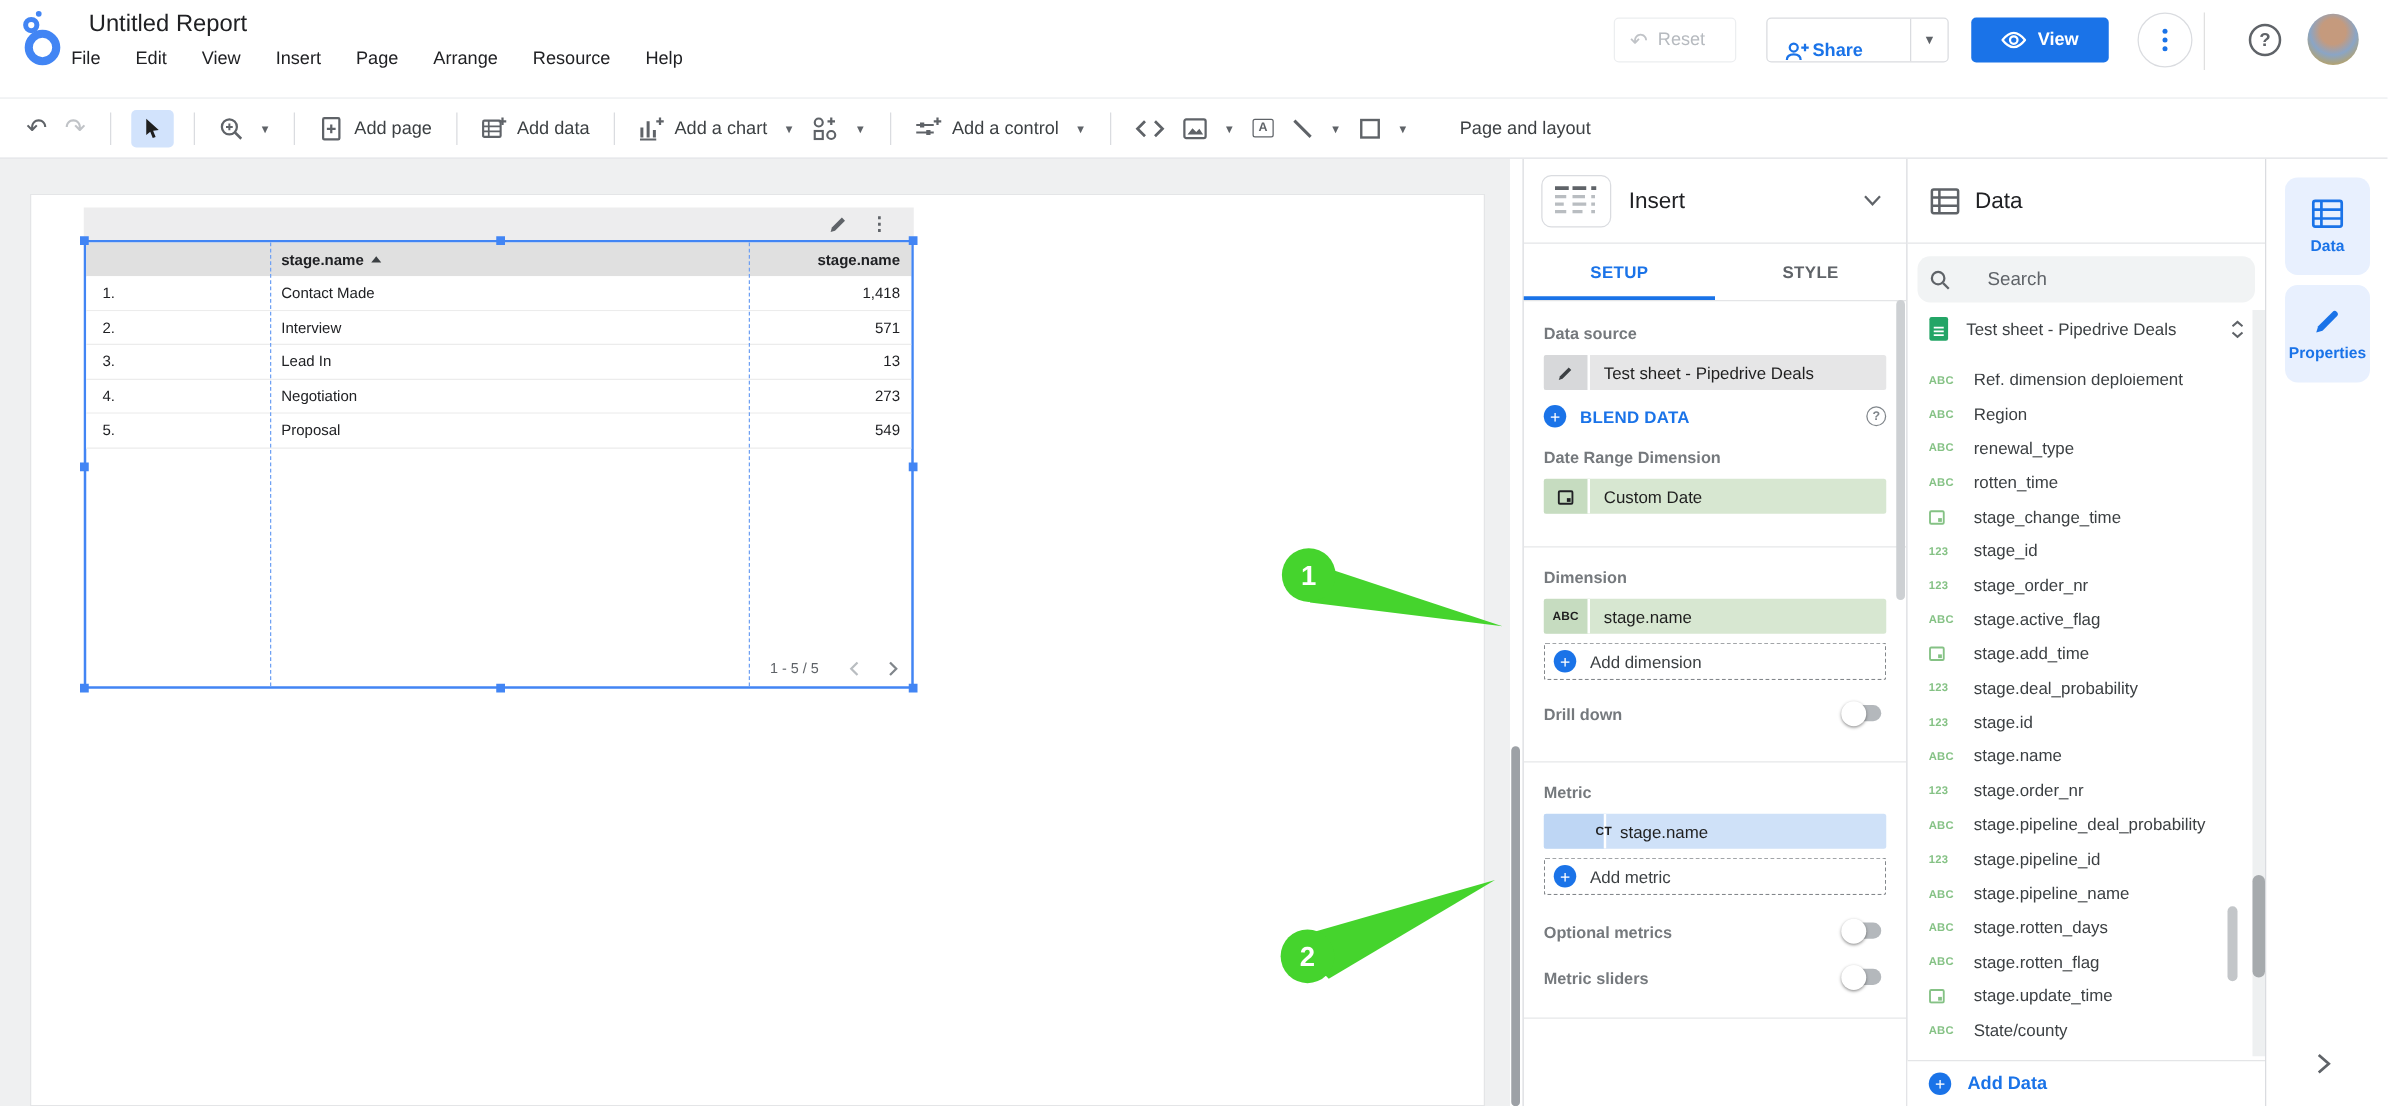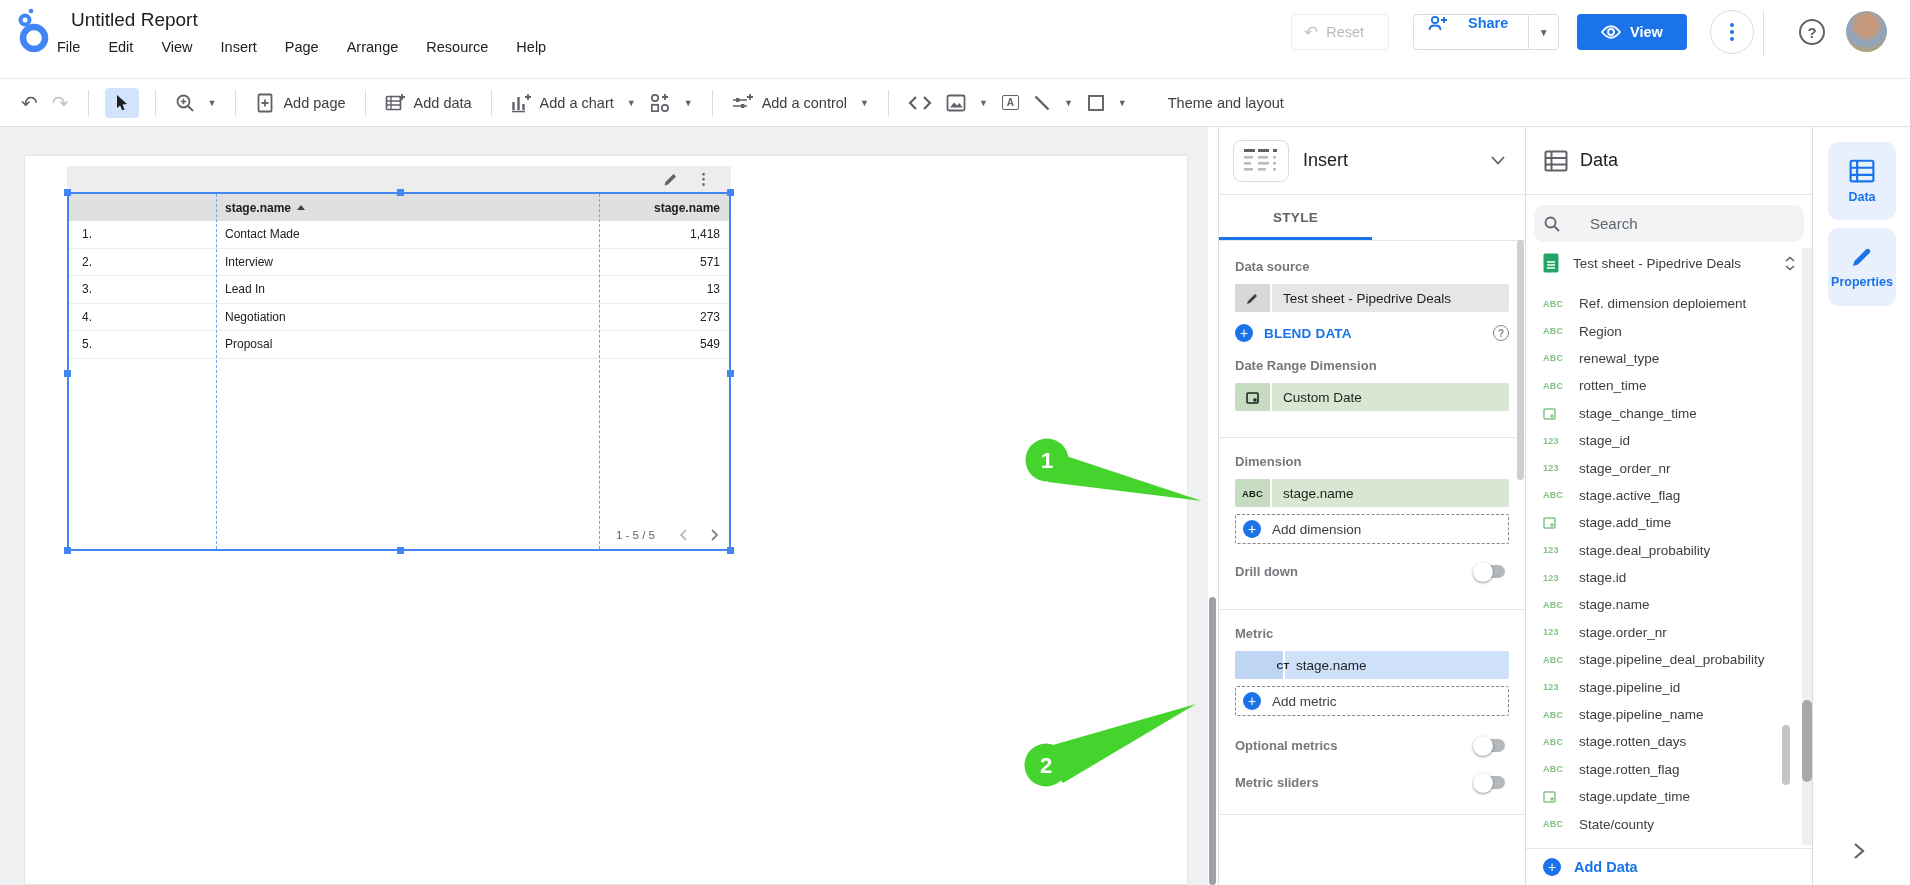--- a/index.html
+++ b/index.html
@@ -8,21 +8,21 @@
 
   
   #topbar { position:absolute; left:0; top:0; width:1910px; height:79px; background:#fff; border-bottom:1px solid #e8eaed; z-index:5; }
   #logo { position:absolute; left:13px; top:7px; }
   #report-title { position:absolute; left:71px; top:9px; font-size:19px; color:#202124; }
   #menubar { position:absolute; left:57px; top:39px; display:flex; gap:28px; font-size:14.5px; color:#202124; }
   #menubar span { cursor:default; }
   .hbtn { position:absolute; top:14px; height:36px; border-radius:4px; display:flex; align-items:center; font-size:14.5px; }
   #reset-btn { left:1291px; width:98px; border:1px solid #eceef0; color:#b6babf; padding-left:12px; gap:8px; }
   #share-btn { left:1413px; width:146px; border:1px solid #dadce0; color:#1a73e8; font-weight:bold; }
-  #share-main { display:flex; align-items:flex-start; gap:20px; padding-left:14px; width:115px; height:100%; }
+  #share-main { display:flex; align-items:flex-end; gap:2px; padding-left:14px; width:115px; height:100%; }
   #share-caret { width:30px; height:100%; border-left:1px solid #dadce0; display:flex; align-items:center; justify-content:center; color:#5f6368; font-size:10px; }
   #view-btn { left:1577px; width:110px; background:#1a73e8; color:#fff; font-weight:bold; justify-content:center; gap:9px; }
   #more-btn { position:absolute; left:1710px; top:10px; width:44px; height:44px; border:1px solid #dadce0; border-radius:50%; display:flex; flex-direction:column; align-items:center; justify-content:center; gap:3px; }
   #more-btn i { width:4px; height:4px; border-radius:50%; background:#1a73e8; }
   #topbar-div { position:absolute; left:1763px; top:10px; width:1px; height:46px; background:#e0e0e0; }
   #help-btn { position:absolute; left:1799px; top:19px; width:26px; height:26px; border:2px solid #5f6368; border-radius:50%; color:#5f6368; font-weight:bold; font-size:15px; display:flex; align-items:center; justify-content:center; }
   #avatar { position:absolute; left:1846px; top:11px; width:41px; height:41px; border-radius:50%;
             background:radial-gradient(circle at 50% 35%, #c59a7d 0 30%, #8aa5c6 55%, #b4a26d 80%); }
 
   
@@ -66,21 +66,21 @@
   #setup-body { padding:0 16px; }
   .slabel { font-size:13px; font-weight:bold; color:#75797d; }
   .chip { display:flex; height:28px; border-radius:2px; overflow:hidden; font-size:13.5px; }
   .chip-ico { width:37px; display:flex; align-items:center; justify-content:center; border-right:2px solid #fff; font-size:9.5px; font-weight:bold; color:#1f1f1f; letter-spacing:.2px; }
   .chip-label { flex:1; display:flex; align-items:center; padding-left:11px; color:#1f1f1f; }
   .chip.grey  { background:#e6e6e7; } .chip.grey .chip-ico { background:#d7d8da; }
   .chip.green { background:#d7e7d1; } .chip.green .chip-ico { background:#c6dcc0; }
   .chip.blue  { background:#cfe1f8; } .chip.blue .chip-ico { background:#bed6f4;padding-left:48px; }
   .plus-circle { width:18px; height:18px; border-radius:50%; background:#1a73e8; color:#fff; font-size:14px; display:flex; align-items:center; justify-content:center; line-height:0; flex:none; }
   .addbox { border:1px dashed #83878b; border-radius:2px; height:30px; display:flex; align-items:center; gap:11px; padding-left:7px; font-size:13.5px; color:#3c4043; }
-  .togrow { display:flex; align-items:center; justify-content:space-between; }
+  .togrow { display:flex; align-items:flex-start; justify-content:space-between; }
   .toggle { width:30px; height:13px; background:#b4b8bc; border-radius:7px; position:relative; margin-right:4px; }
   .toggle i { position:absolute; left:-2px; top:-3.5px; width:20px; height:20px; border-radius:50%; background:#fff; box-shadow:0 1px 2.5px rgba(0,0,0,.45); }
   .sdiv { height:1px; background:#e6e7e9; margin:0 -16px; }
   #blend-row { display:flex; align-items:center; gap:11px; position:relative; }
   #blend-label { color:#1a73e8; font-size:13.5px; font-weight:bold; letter-spacing:.2px; }
   #blend-help { position:absolute; right:0; width:16px; height:16px; border:1.5px solid #80868b; border-radius:50%; color:#80868b; font-size:10px; font-weight:bold; display:flex; align-items:center; justify-content:center; }
   #setup-scroll { position:absolute; right:1px; top:113px; width:7px; height:240px; background:#cdd0d3; border-radius:4px; }
 
   
   #data-panel { position:absolute; left:1525px; top:127px; width:287px; height:758px; background:#fff; border-left:1px solid #dadce0; }
@@ -251,21 +251,21 @@
       <path d="M2.5 2.5 L15.5 15.5" stroke="#5f6368" stroke-width="2.4"></path>
     </svg>
     <span class="caret">▼</span>
   </span>
   <span class="tb-item">
     <svg width="18" height="18" viewBox="0 0 18 18">
       <rect x="2" y="2" width="14" height="14" fill="none" stroke="#5f6368" stroke-width="1.9"></rect>
     </svg>
     <span class="caret">▼</span>
   </span>
-  <span id="theme-btn">Theme and layout</span>
+  <span id="theme-btn">Page and layout</span>
 </div>
 
 <div id="canvas">
   <div id="page"></div>
 
   <div id="chart-hoverbar">
     <svg width="15" height="15" viewBox="0 0 15 15">
       <path d="M1.5 13.5 L2.5 10 L10.5 2 L13 4.5 L5 12.5 Z" fill="#5f6368"></path>
     </svg>
     <span style="font-size:15px;font-weight:bold;color:#5f6368;">⋮</span>
@@ -350,20 +350,21 @@
           <rect x="15" y="20" width="8" height="2.6" fill="#b9bdc1"></rect>
           <rect x="30" y="20" width="3" height="2.6" fill="#b9bdc1"></rect>
       </svg>
     </span>
     <span id="setup-title">Insert</span>
     <svg id="setup-chevron" width="14" height="9" viewBox="0 0 14 9">
       <path d="M1 1 L7 7.5 L13 1" fill="none" stroke="#5f6368" stroke-width="1.8"></path>
     </svg>
   </div>
   <div id="tabs">
+    <div class="tab" id="tab-setup">SETUP</div>
     <div class="tab" id="tab-style">STYLE</div>
     <div id="tab-underline"></div>
   </div>
 
   <div id="setup-body">
     <div class="slabel" style="margin-top:18px;">Data source</div>
     <div class="chip grey" style="margin-top:10px;">
       <span class="chip-ico">
         <svg width="13" height="13" viewBox="0 0 13 13">
             <path d="M1 12 L2 9 L9 2 L11 4 L4 11 Z" fill="#3c4043"></path>

